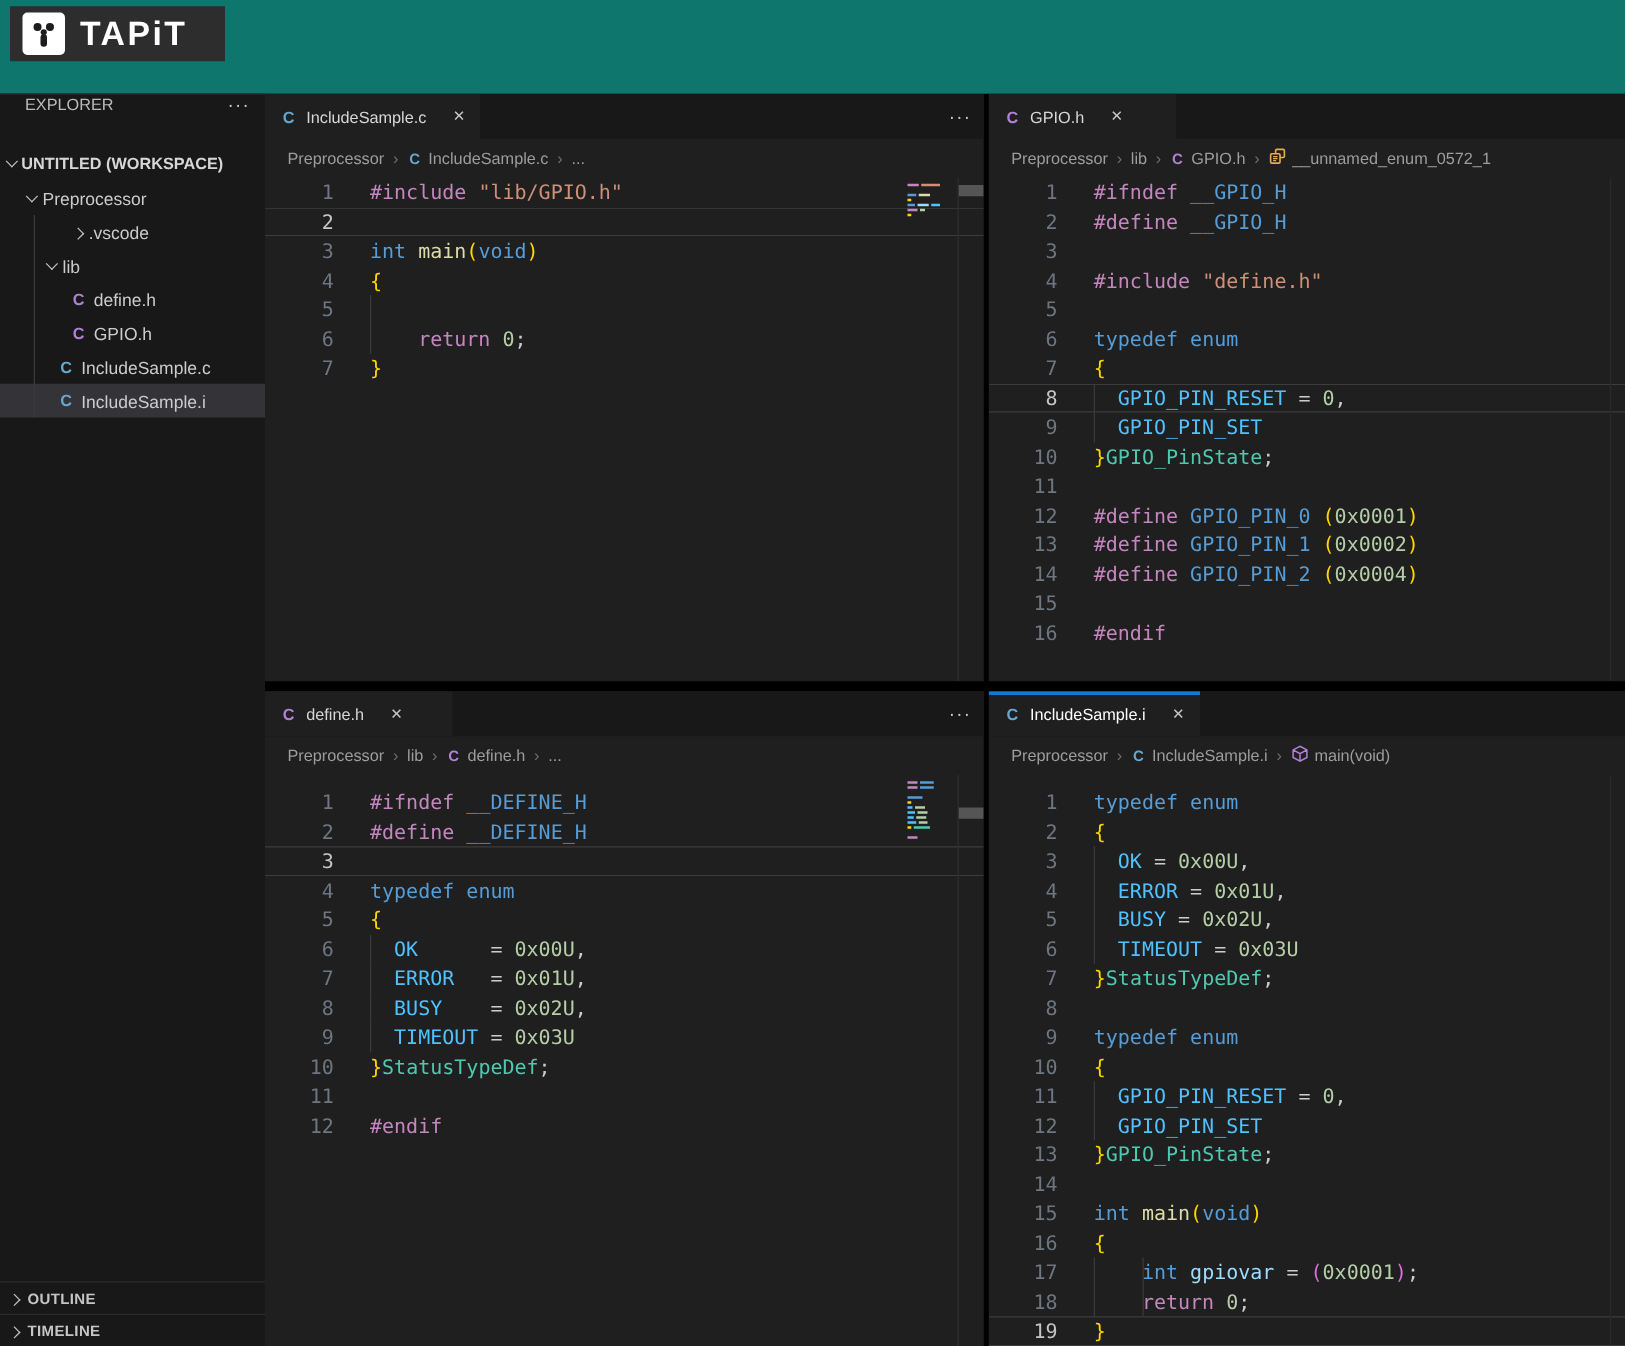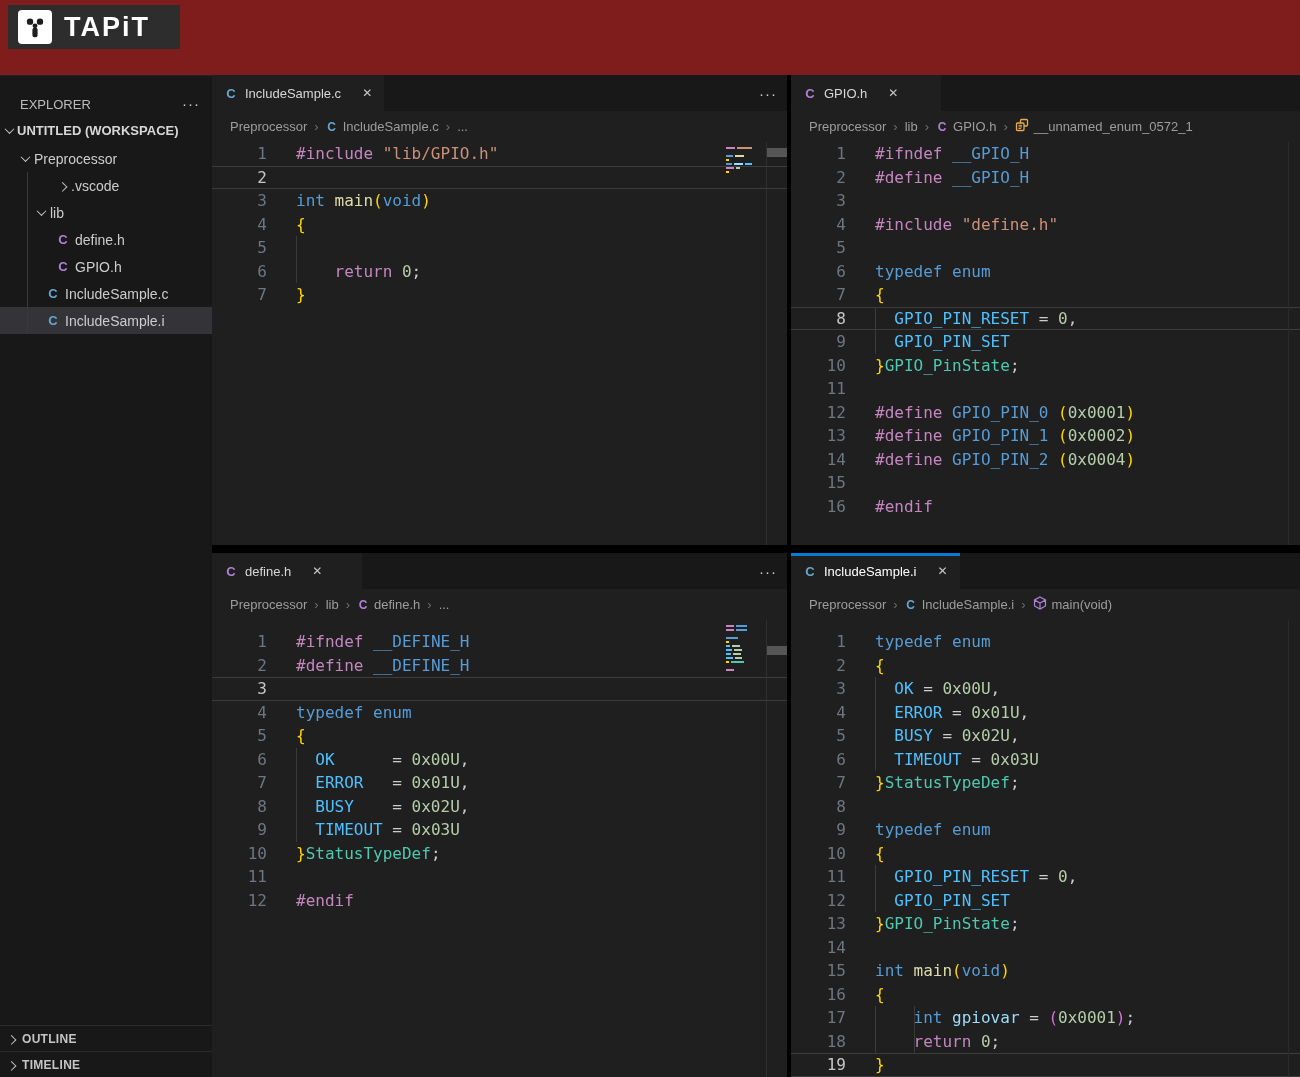--- a/index.html
+++ b/index.html
@@ -2,34 +2,34 @@
 <html><head>
 <meta charset="utf-8">
 <style>
   * { margin:0; padding:0; box-sizing:border-box; }
   html,body { width:1300px; height:1077px; background:#000; overflow:hidden;
               font-family:"Liberation Sans", sans-serif; }
 
   .app { width:1300px; height:1077px; display:flex; flex-direction:column; }
 
   
-  .topbar { height:75px; background:#7f1d1d; flex:none; position:relative; }
+  .topbar { height:75px; background:#0f766e; flex:none; position:relative; }
   .logo { position:absolute; left:8px; top:5px; width:172px; height:44px;
           background:#2d2d2d; display:flex; align-items:center; gap:12px; padding:0 10px; }
   .logo-icon { width:34px; height:34px; background:#fff; border-radius:4px;
                display:flex; align-items:center; justify-content:center; }
   .logo-text { color:#fff; font-weight:bold; font-size:27px; letter-spacing:2px; }
 
   
   .main { flex:1; display:flex; min-height:0; }
 
   
   .sidebar { width:212px; flex:none; background:#181818; color:#cccccc; position:relative;
              border-top:1px solid #252525; font-size:13px; }
-  .sb-head { height:36px; display:flex; align-items:flex-end; padding:0 12px 0 20px; color:#bbbbbb; }
+  .sb-head { height:36px; display:flex; align-items:flex-start; padding:0 12px 0 20px; color:#bbbbbb; }
   .sb-head .dots { margin-left:auto; color:#cccccc; font-size:15px; letter-spacing:1px; cursor:pointer; }
   .ws-row { height:25px; display:flex; align-items:center; gap:4px; padding-left:6px;
             font-weight:bold; color:#d7d7d7; font-size:13px; margin-top:6px; }
   .tree { position:relative; margin-top:2px; }
   .tree-guide { position:absolute; left:27px; width:1px; background:#3a3a3a; }
   .trow { height:27px; display:flex; align-items:center; gap:5px; color:#cccccc; font-size:14px; cursor:pointer; }
   .trow.sel { background:#343438; }
   .chev { width:7px; height:7px; border-right:1.4px solid #c5c5c5; border-bottom:1.4px solid #c5c5c5;
           flex:none; display:inline-block; }
   .chev.down { transform:rotate(45deg) translate(-1px,-1px); }

